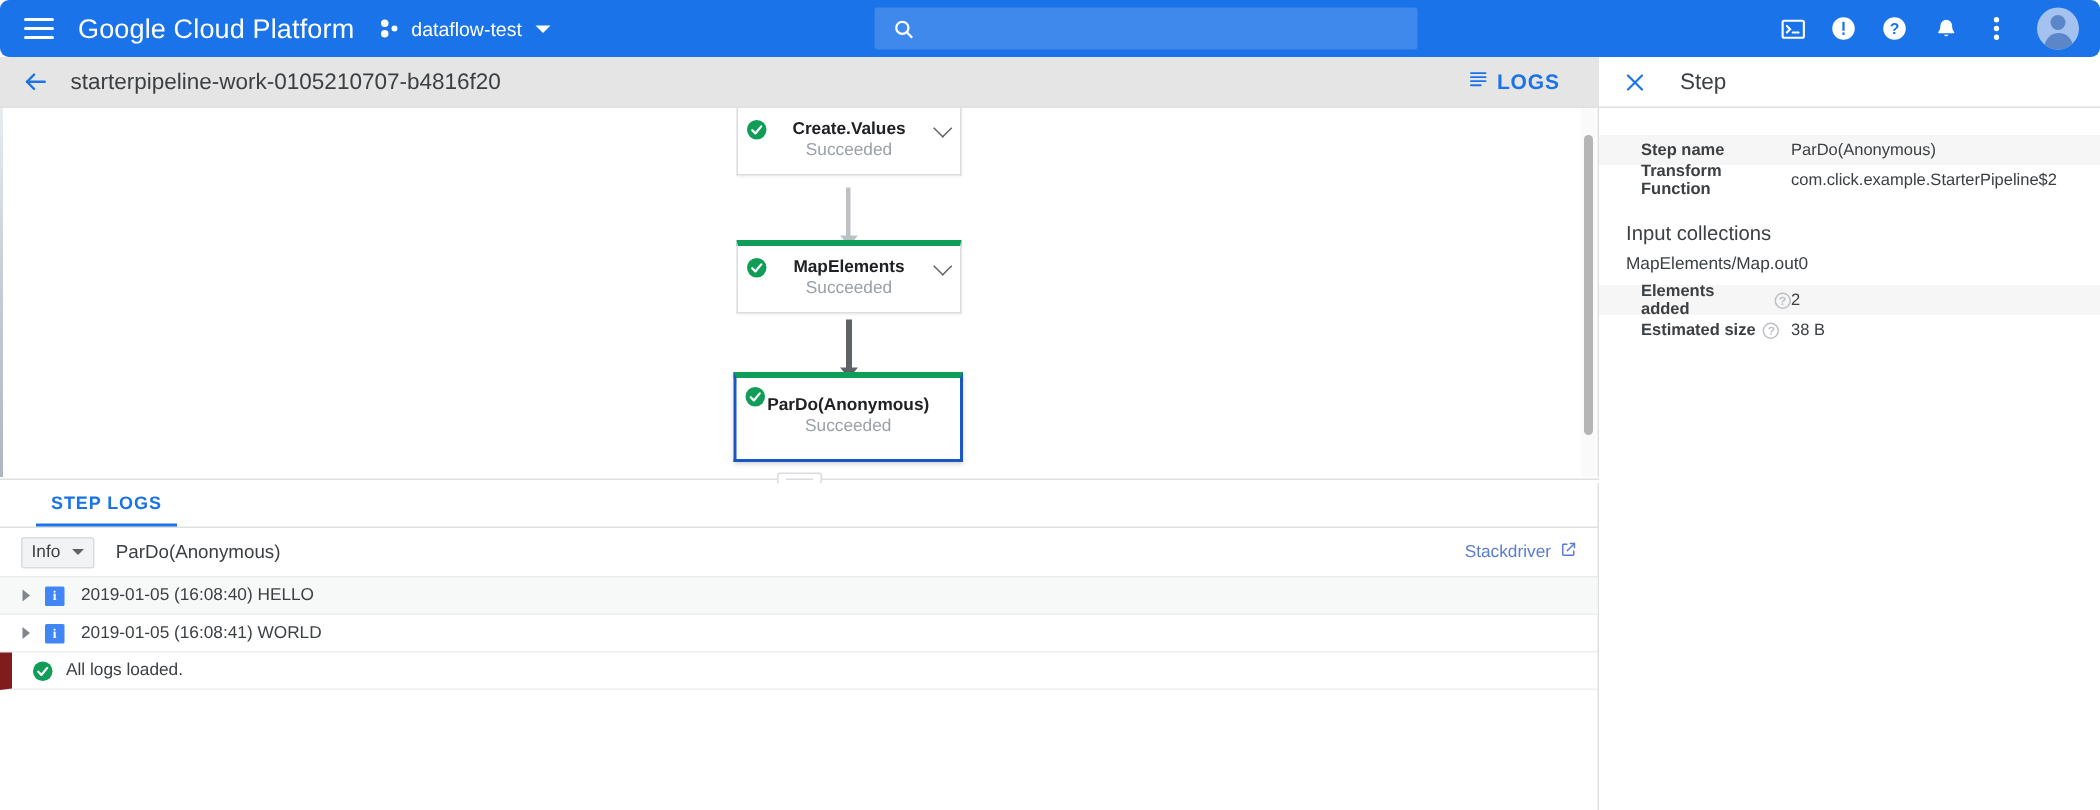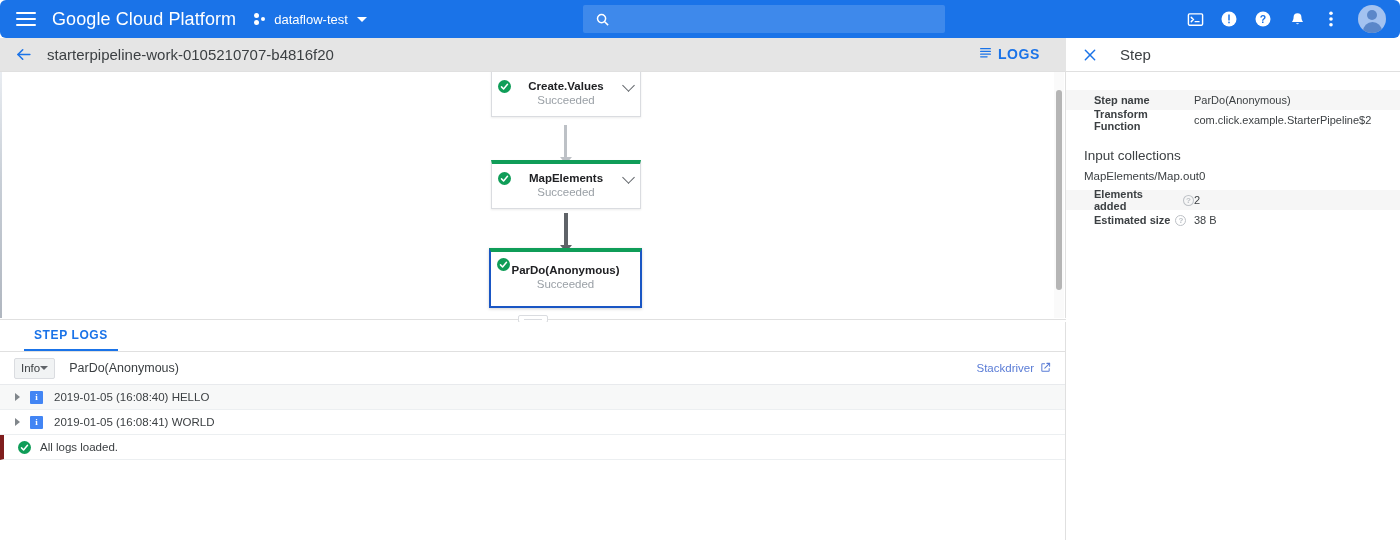--- a/index.html
+++ b/index.html
@@ -181,21 +181,21 @@
     font-size: 12px; font-weight: bold; letter-spacing: .6px;
     color: #1a73e8; padding: 0 10px 7px 10px; cursor: pointer;
     border-bottom: 2px solid transparent;
   }
   .tab.active { border-bottom-color: #1a73e8; }
   .filter-row {
     position: relative; height: 33px; display: flex; align-items: center;
     padding-left: 14px; border-bottom: 1px solid #e8eaed;
   }
   .info-select {
-    display: flex; align-items: center; 
+    display: flex; align-items: center; gap: 8px;
     height: 21px; padding: 0 6px;
     background: #f1f3f4; border: 1px solid #dadce0; border-radius: 2px;
     font-size: 11.5px; color: #3c4043; cursor: pointer;
   }
   .info-select .cd {
     width: 0; height: 0; border-left: 4px solid transparent;
     border-right: 4px solid transparent; border-top: 4px solid #5f6368;
   }
   .filter-step { font-size: 12.5px; color: #3c4043; margin-left: 14px; }
   .stackdriver {
@@ -215,21 +215,21 @@
   }
   .log-sev {
     width: 13px; height: 13px; background: #4285f4; border-radius: 1px;
     color: #fff; font-size: 9px; font-weight: bold;
     display: flex; align-items: center; justify-content: center;
     margin-right: 11px; font-family: "Liberation Serif", serif;
   }
   .log-footer {
     height: 25px; display: flex; align-items: center;
     padding-left: 14px; font-size: 11.5px; color: #3c4043;
-    border-left: 4px solid #7f1d1d; border-bottom: 1px solid #eceff1; text-align: right;
+    border-left: 8px solid #7f1d1d; border-bottom: 1px solid #eceff1; text-align: right;
   }
   .log-footer .ck {
     width: 13px; height: 13px; border-radius: 50%; background: #0f9d58;
     display: flex; align-items: center; justify-content: center; margin-right: 9px;
   }
 
   
   .side-panel {
     position: absolute; top: 38px; right: 0; width: 334px; height: 502px;
     background: #fff;

